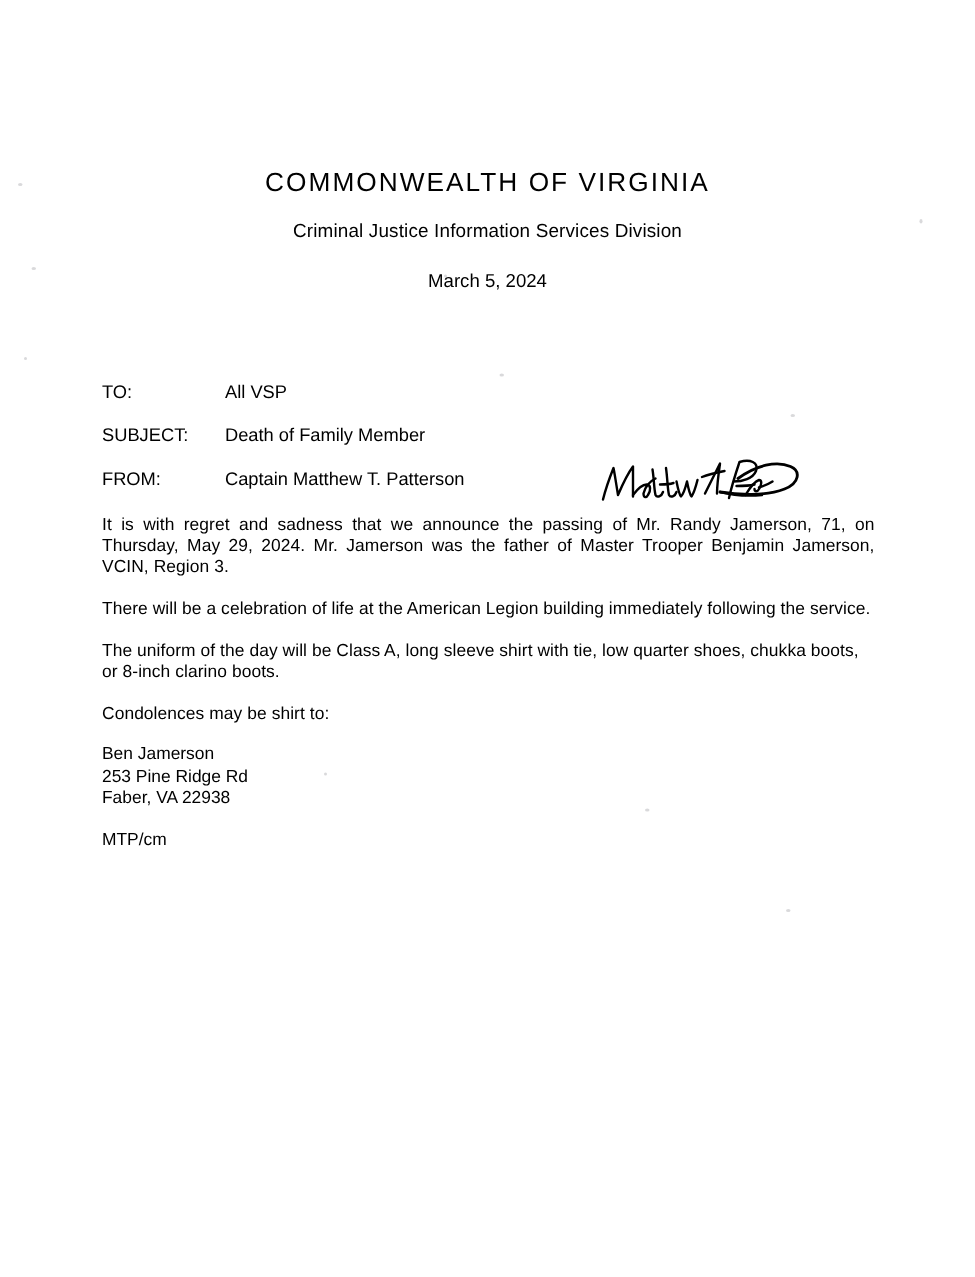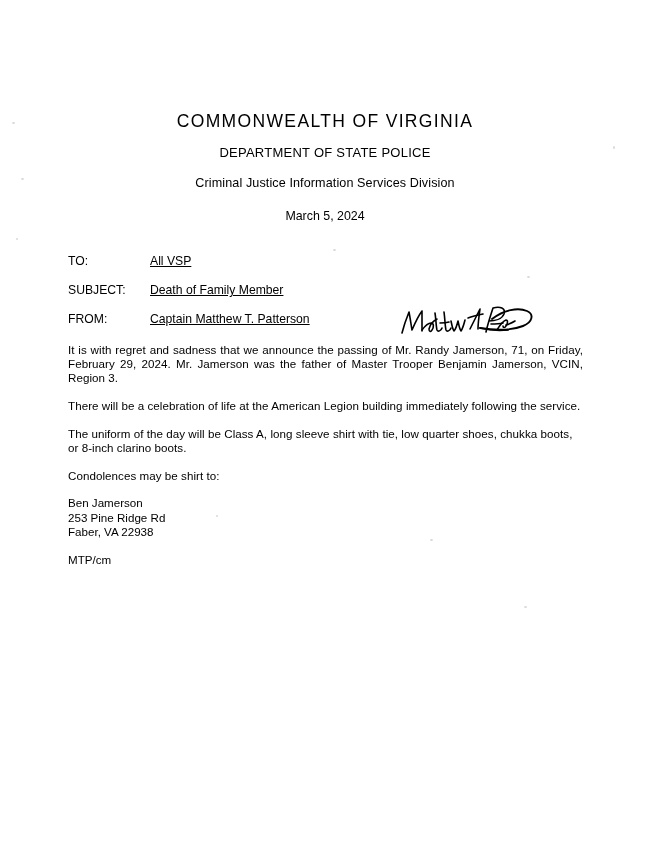--- a/index.html
+++ b/index.html
@@ -78,21 +78,20 @@
     position: absolute;
     left: 0;
     top: 0;
     white-space: nowrap;
   }
   .memo-value {
     position: absolute;
     left: 82px;
     top: 0;
     white-space: nowrap;
-    text-decoration: underline;
   }
 
   
   .signature {
     position: absolute;
     left: 246px;
     top: -13px;
     width: 140px;
     height: 40px;
     pointer-events: none;
@@ -149,21 +148,20 @@
   <div class="speck" style="left:524px; top:606px; width:3px; height:2px;"></div>
   <div class="speck" style="left:148px; top:660px; width:3px; height:2px;"></div>
   <div class="speck" style="left:524px; top:675px; width:2px; height:3px;"></div>
   <div class="speck" style="left:609px; top:688px; width:2px; height:2px;"></div>
   <div class="speck" style="left:246px; top:712px; width:3px; height:2px;"></div>
   <div class="speck" style="left:407px; top:833px; width:3px; height:2px;"></div>
   <div class="speck" style="left:216px; top:515px; width:2px; height:2px;"></div>
 
   <div class="letterhead">
     <div class="org-title">COMMONWEALTH OF VIRGINIA</div>
-    <div class="dept-title">DEPARTMENT OF STATE POLICE</div>
     <div class="division-title">Criminal Justice Information Services Division</div>
     <div class="doc-date">March 5, 2024</div>
   </div>
 
   <div class="memo-fields">
 
     <div class="memo-row">
       <span class="memo-label">TO:</span>
       <span class="memo-value">All VSP</span>
     </div>
@@ -197,21 +195,21 @@
             <path d="M96 20 C108 11, 122 8, 131 12 C138 15, 137 23, 127 27 C114 32, 96 31, 84 29" stroke-width="1.9"></path>
             <path d="M84 29 C92 31, 102 32, 112 31"></path>
           </svg>
         </span></span>
     </div>
 
   </div>
 
   <div class="body-copy">
 
-    <p class="para justified">It is with regret and sadness that we announce the passing of Mr. Randy Jamerson, 71, on Friday, February 29, 2024.   Mr. Jamerson was the father of Master Trooper Benjamin Jamerson, VCIN, Region 3.</p>
+    <p class="para justified">It is with regret and sadness that we announce the passing of Mr. Randy Jamerson, 71, on Thursday, May 29, 2024.   Mr. Jamerson was the father of Master Trooper Benjamin Jamerson, VCIN, Region 3.</p>
 
 
     <p class="para">There will be a celebration of life at the American Legion building immediately following the service.</p>
 
     <p class="para">The uniform of the day will be Class A, long sleeve shirt with tie, low quarter shoes, chukka boots, or 8-inch clarino boots.</p>
 
     <p class="para">Condolences may be shirt to:</p>
 
     <div class="addr-block">Ben Jamerson
 253 Pine Ridge Rd

